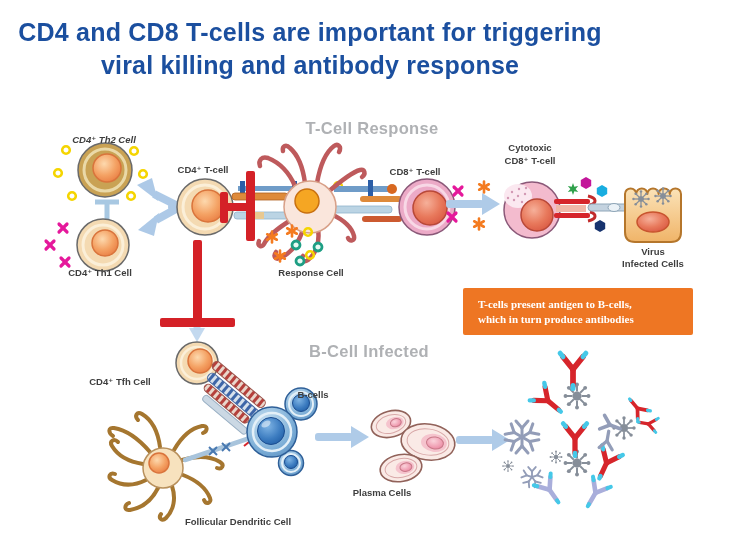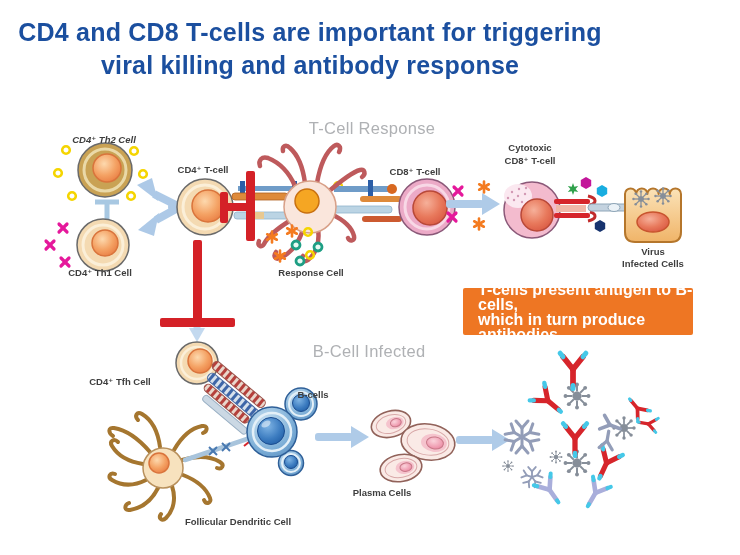--- a/index.html
+++ b/index.html
@@ -1,26 +1,26 @@
 <!DOCTYPE html>
 <html><head>
 <meta charset="utf-8">
 <style>
   html,body{margin:0;padding:0;background:#fff;}
   #stage{position:relative;width:740px;height:555px;background:#ffffff;overflow:hidden;
          font-family:"Liberation Sans","DejaVu Sans",sans-serif;}
   .title{position:absolute;left:0;top:16px;width:620px;text-align:center;
          color:#1B4F9F;font-weight:bold;font-size:25px;line-height:33px;letter-spacing:.2px;}
-  .sec-header{position:absolute;transform:translate(-50%,-50%);color:#AFB1B4;font-weight:normal;
+  .sec-header{position:absolute;transform:translate(-50%,-50%);color:#AFB1B4;font-weight:bold;
          font-size:16.5px;letter-spacing:.3px;white-space:nowrap;}
   .lbl{position:absolute;transform:translate(-50%,-50%);color:#3E3E3E;font-weight:bold;
          font-size:9.5px;white-space:nowrap;text-align:center;}
   .callout{position:absolute;left:463px;top:288px;width:230px;height:47px;background:#EE7623;
-         border-radius:2px;color:#ffffff;font-weight:bold;font-size:16px;line-height:15px;
-         display:flex;flex-direction:column;justify-content:center;padding-left:15px;box-sizing:border-box;}
+         border-radius:2px;color:#ffffff;font-weight:bold;font-size:11px;line-height:15px;
+         display:flex;flex-direction:column;justify-content:center;padding-left:15px;box-sizing:border-box;font-family:Liberation Serif, serif;}
   svg{position:absolute;left:0;top:0;}
 </style>
 </head>
 <body>
 
 <div id="stage">
 
   <svg width="740" height="555" viewBox="0 0 740 555">
     <defs>
       <radialGradient id="nucOrange" cx="40%" cy="35%" r="75%">

